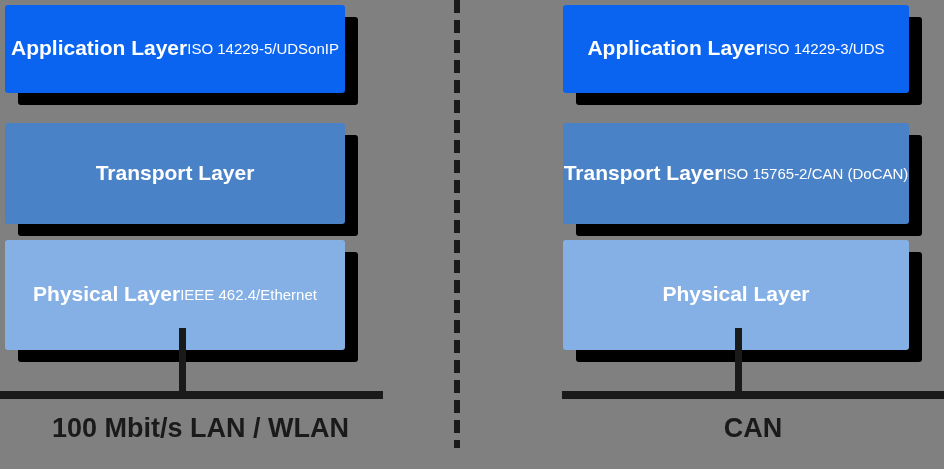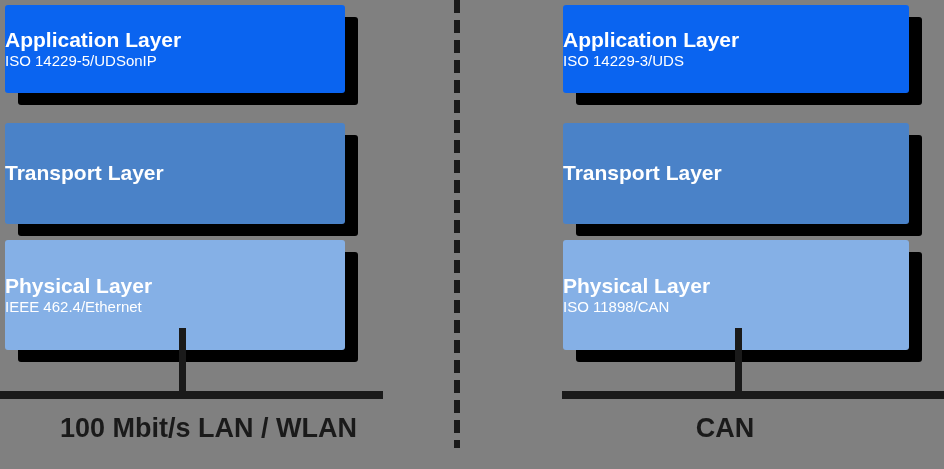--- a/index.html
+++ b/index.html
@@ -30,22 +30,22 @@
     background-size: 6px 20px;
     background-repeat: repeat-y;
   }
 
   
   .box {
     position: absolute;
     box-sizing: border-box;
     border-radius: 3px;
     display: flex;
-    flex-direction: column;
-    align-items: flex-start;
+    flex-direction: row;
+    align-items: center;
     justify-content: center;
     color: #ffffff;
     text-align: center;
     box-shadow: 13px 12px 0 0 #000000;
     line-height: 1.06;
   }
   .box .title {
     font-weight: bold;
     font-size: 21px;
     letter-spacing: 0px;
@@ -101,35 +101,35 @@
     <div class="title">Transport Layer</div>
   </div>
 
   <div class="box col-left row-phy" style="background-color: rgb(133, 176, 230);">
     <div class="title">Physical Layer</div>
     <div class="sub">IEEE 462.4/Ethernet</div>
   </div>
 
   <div class="vline" style="left:179px; top:328px; height:68px;"></div>
   <div class="busline" style="left:0px; top:391px; width:383px;"></div>
-  <div class="bus-label" style="left:8px; top:413px; width:383px;padding-left:9px;">100 Mbit/s LAN / WLAN</div>
+  <div class="bus-label" style="left:0px; top:413px; width:383px;padding-left:9px;">100 Mbit/s LAN / WLAN</div>
 
   <div class="divider"></div>
 
   <div class="box col-right row-app" style="background-color: rgb(10, 100, 240);">
     <div class="title">Application Layer</div>
     <div class="sub">ISO 14229-3/UDS</div>
   </div>
 
   <div class="box col-right row-tra" style="background-color: rgb(74, 130, 200);">
     <div class="title">Transport Layer</div>
+    <div class="sub">ISO 15765-2/CAN (DoCAN)</div>
   </div>
 
   <div class="box col-right row-phy" style="background-color: rgb(133, 176, 230);">
     <div class="title">Physical Layer</div>
-    <div class="sub">ISO 11898/CAN</div>
   </div>
 
   <div class="vline" style="left:735px; top:328px; height:68px;"></div>
   <div class="busline" style="left:562px; top:391px; width:382px;"></div>
-  <div class="bus-label" style="left:534px; top:413px; width:382px;">CAN</div>
+  <div class="bus-label" style="left:562px; top:413px; width:382px;">CAN</div>
 
 </div>
 
 </body></html>

